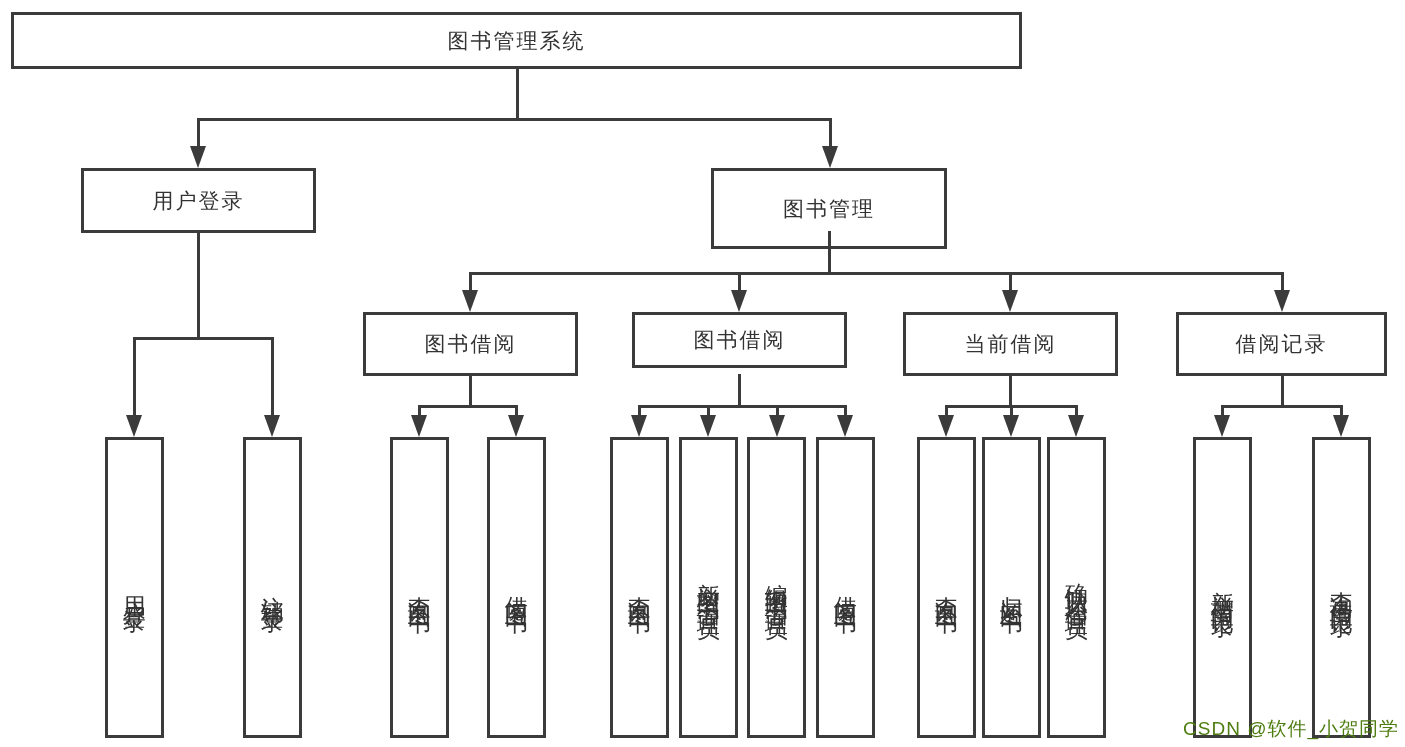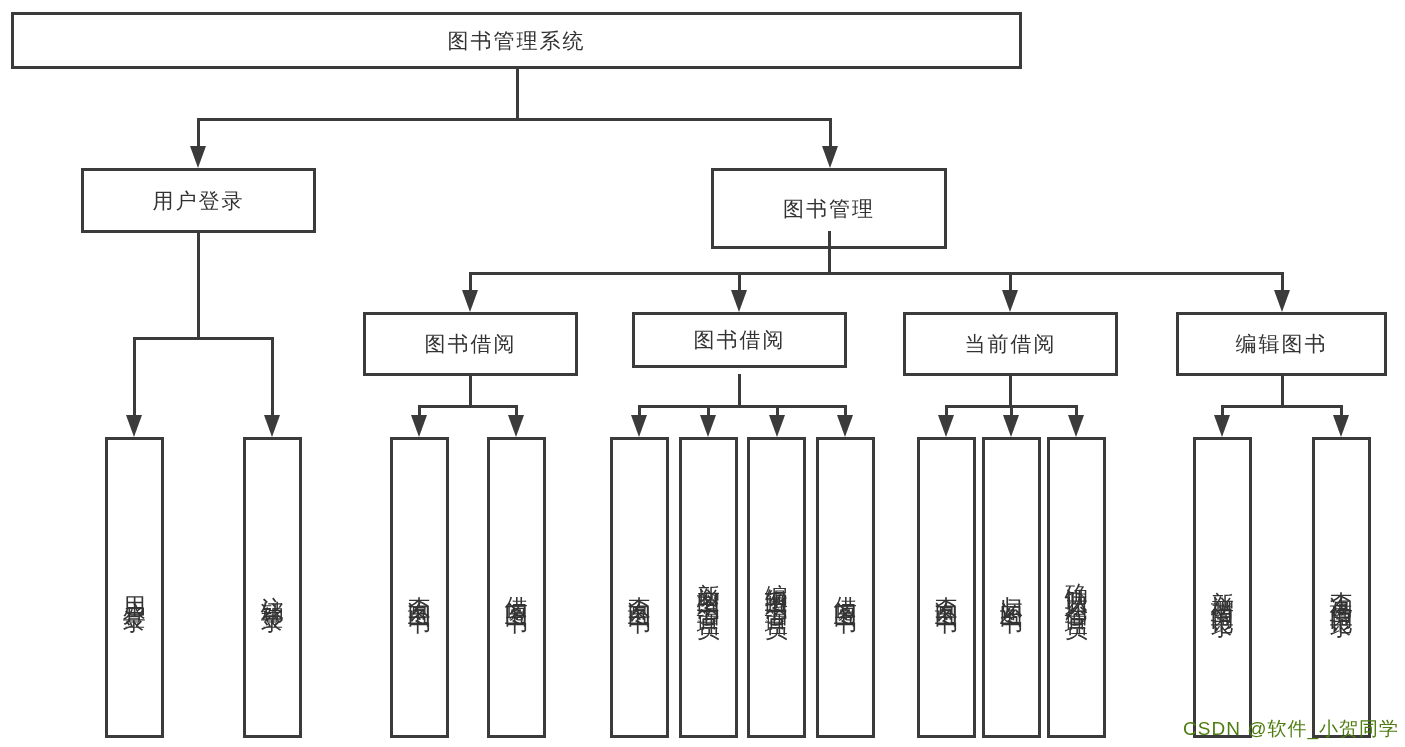--- a/index.html
+++ b/index.html
@@ -72,21 +72,21 @@
   <div class="box h" style="left:363px;top:312px;width:215px;height:64px">
     <span>图书借阅</span>
   </div>
   <div class="box h" style="left:632px;top:312px;width:215px;height:56px">
     <span>图书借阅</span>
   </div>
   <div class="box h" style="left:903px;top:312px;width:215px;height:64px">
     <span>当前借阅</span>
   </div>
   <div class="box h" style="left:1176px;top:312px;width:211px;height:64px">
-    <span>编辑图书</span>
+    <span>借阅记录</span>
   </div>
 
   <div class="vline" style="left:469px;top:374px;height:34px"></div>
   <div class="hline" style="left:418px;top:405px;width:100px"></div>
   <div class="vline" style="left:418px;top:405px;height:13px"></div>
   <div class="arrow" style="left:419px;top:415px"></div>
   <div class="vline" style="left:515px;top:405px;height:13px"></div>
   <div class="arrow" style="left:516px;top:415px"></div>
 
   <div class="vline" style="left:738px;top:374px;height:34px"></div>

